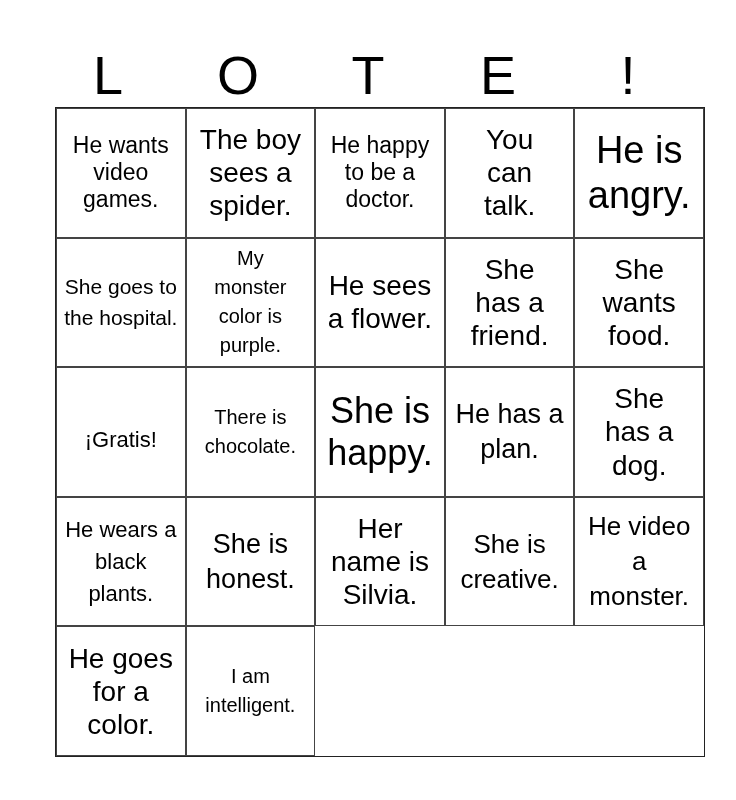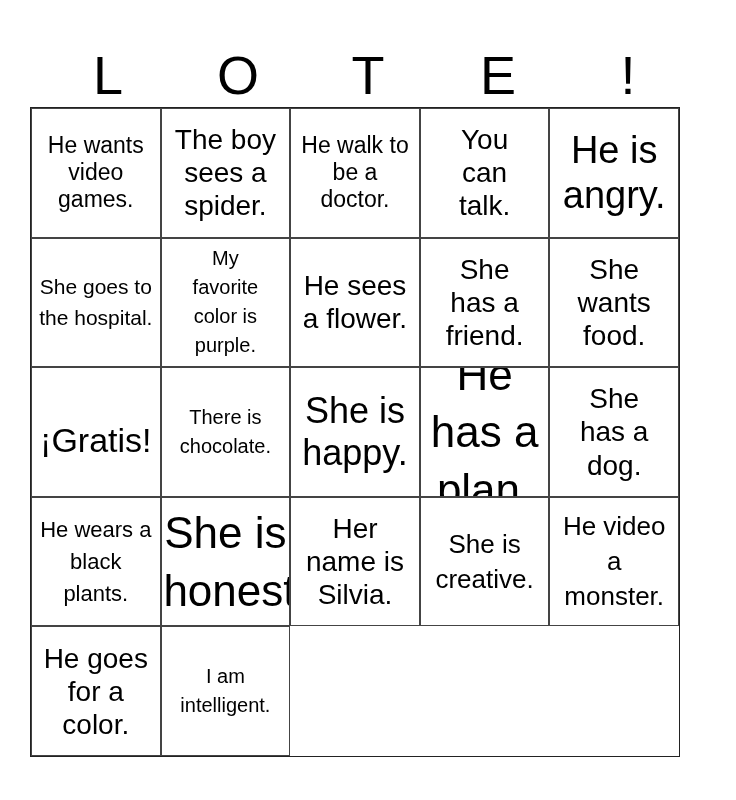--- a/index.html
+++ b/index.html
@@ -2,29 +2,29 @@
 <html><head>
 <meta charset="utf-8">
 <style>
   html, body { margin: 0; padding: 0; background: #ffffff; }
   body { width: 736px; height: 800px; position: relative; overflow: hidden;
          font-family: "Liberation Sans", sans-serif; color: #000; }
   .title-row { position: absolute; left: 43px; top: 44px; width: 650px; height: 62px;
                display: grid; grid-template-columns: repeat(5, 130px); }
   .title-letter { display: flex; align-items: center; justify-content: center;
                   font-size: 54px; line-height: 62px; font-weight: normal; }
-  .grid { position: absolute; left: 30px; top: 107px; width: 650px; height: 650px;
+  .grid { position: absolute; left: 55px; top: 107px; width: 650px; height: 650px;
           display: grid; grid-template-columns: repeat(5, 1fr); grid-template-rows: repeat(5, 1fr);
           box-sizing: border-box; border: 1px solid #222; }
   .cell { border: 1px solid #444; box-sizing: border-box; display: flex; align-items: center;
           justify-content: center; text-align: center; padding: 2px; overflow: hidden; }
   .cell span { display: block; line-height: 1.18; }
   .fs20 { font-size: 20px; } .fs21 { font-size: 21px; } .fs22 { font-size: 22px; }
   .fs23 { font-size: 23px; } .fs26 { font-size: 26px; } .fs28 { font-size: 28px; }
-  .fs30 { font-size: 34px; margin-top: 16px; } .fs33 { font-size: 44px; } .fs36 { font-size: 36px; }
+  .fs30 { font-size: 22px; margin-top: 16px; } .fs33 { font-size: 27px; } .fs36 { font-size: 36px; }
   .fs38 { font-size: 38px; }
 </style>
 </head>
 <body>
 
 <div class="title-row">
   <div class="title-letter">L</div>
   <div class="title-letter">O</div>
   <div class="title-letter">T</div>
   <div class="title-letter">E</div>
@@ -33,34 +33,34 @@
 
 <div class="grid">
 
   <div class="cell">
       <span class="fs23" style="width:110px">He wants video games.</span>
     </div>
   <div class="cell">
       <span class="fs28" style="width:124px">The boy sees a spider.</span>
     </div>
   <div class="cell">
-      <span class="fs23" style="width:118px">He walk to be a doctor.</span>
+      <span class="fs23" style="width:118px">He happy to be a doctor.</span>
     </div>
   <div class="cell">
       <span class="fs28" style="width:70px">You can talk.</span>
     </div>
   <div class="cell">
       <span class="fs38" style="width:126px">He is angry.</span>
     </div>
 
   <div class="cell">
       <span class="fs21" style="width:118px;line-height:1.5">She goes to the hospital.</span>
     </div>
   <div class="cell">
-      <span class="fs20" style="width:90px;line-height:1.45">My favorite color is purple.</span>
+      <span class="fs20" style="width:90px;line-height:1.45">My monster color is purple.</span>
     </div>
   <div class="cell">
       <span class="fs28" style="width:110px">He sees a flower.</span>
     </div>
   <div class="cell">
       <span class="fs28" style="width:100px">She has a friend.</span>
     </div>
 
   <div class="cell">
       <span class="fs28" style="width:90px">She wants food.</span>

